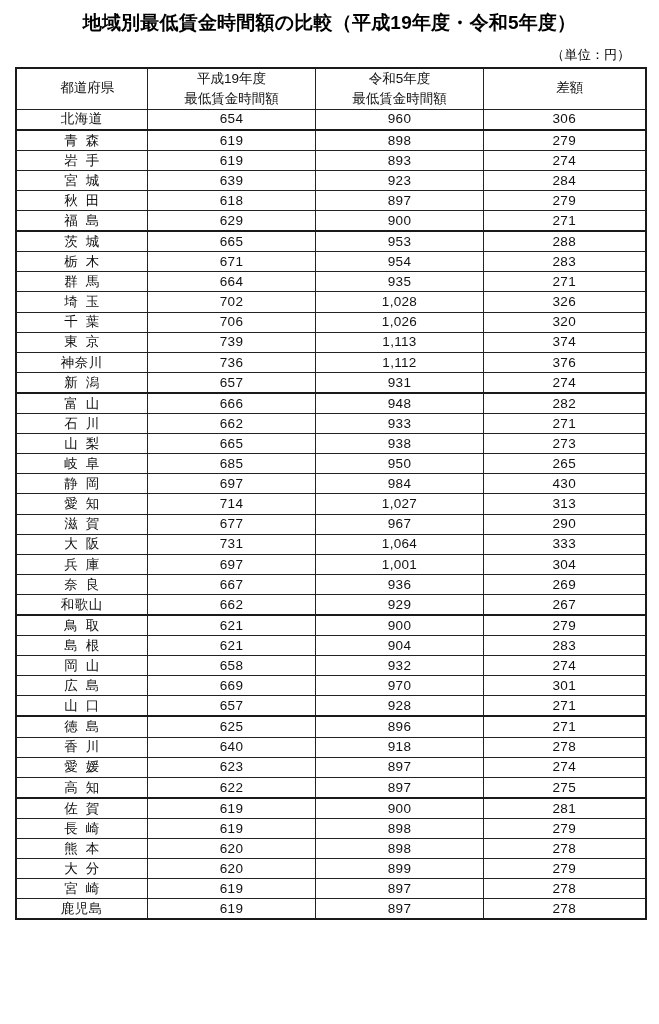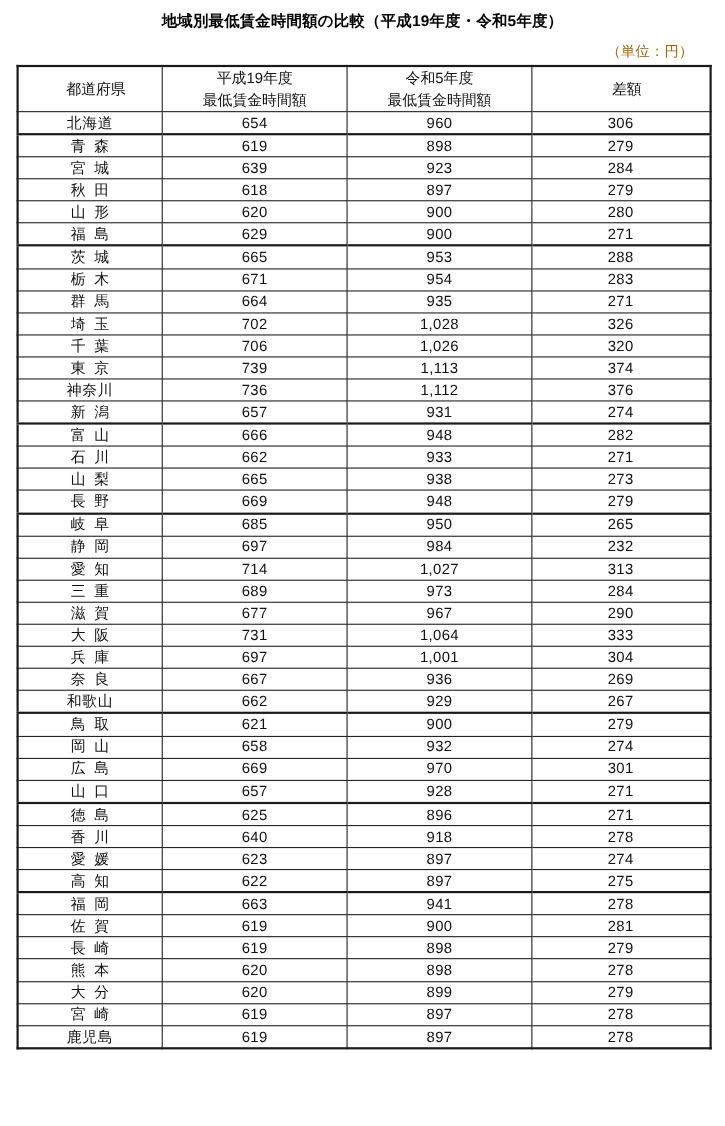--- a/index.html
+++ b/index.html
@@ -19,41 +19,41 @@
   .page {
     position: relative;
     width: 659px;
     height: 1024px;
     box-sizing: border-box;
   }
 
   
   .page-title {
     text-align: center;
-    font-size: 14px;
+    font-size: 19px;
     font-weight: bold;
     letter-spacing: 0.2px;
     color: #000000;
     margin: 0;
     padding: 10px 0 0 0;
     line-height: 1.35;
     white-space: nowrap;
   }
 
   
   .unit-note-row {
     width: 630px;
     margin: 9px auto 3px auto;
     text-align: right;
     padding-right: 14px;
     box-sizing: border-box;
   }
   .unit-note {
     font-size: 13px;
-    color: #a16207;
+    color: #000000;
     letter-spacing: 0.2px;
   }
 
   
   .table-wrap {
     width: 630px;
     margin: 0 auto;
   }
 
   table.wage-table {
@@ -174,37 +174,37 @@
             <td class="num">960</td>
             <td class="num">306</td>
           </tr>
           <tr>
             <td class="pref-name"><span class="pref-2">青森</span></td>
             <td class="num">619</td>
             <td class="num">898</td>
             <td class="num">279</td>
           </tr>
           <tr>
+            <td class="pref-name"><span class="pref-2">岩手</span></td>
+            <td class="num">619</td>
+            <td class="num">893</td>
+            <td class="num">274</td>
+          </tr>
+          <tr>
             <td class="pref-name"><span class="pref-2">宮城</span></td>
             <td class="num">639</td>
             <td class="num">923</td>
             <td class="num">284</td>
           </tr>
           <tr>
             <td class="pref-name"><span class="pref-2">秋田</span></td>
             <td class="num">618</td>
             <td class="num">897</td>
             <td class="num">279</td>
           </tr>
-          <tr>
-            <td class="pref-name"><span class="pref-2">山形</span></td>
-            <td class="num">620</td>
-            <td class="num">900</td>
-            <td class="num">280</td>
-          </tr>
           <tr class="group-end">
             <td class="pref-name"><span class="pref-2">福島</span></td>
             <td class="num">629</td>
             <td class="num">900</td>
             <td class="num">271</td>
           </tr>
           <tr>
             <td class="pref-name"><span class="pref-2">茨城</span></td>
             <td class="num">665</td>
             <td class="num">953</td>
@@ -263,51 +263,39 @@
             <td class="num">662</td>
             <td class="num">933</td>
             <td class="num">271</td>
           </tr>
           <tr>
             <td class="pref-name"><span class="pref-2">山梨</span></td>
             <td class="num">665</td>
             <td class="num">938</td>
             <td class="num">273</td>
           </tr>
-          <tr class="group-end">
-            <td class="pref-name"><span class="pref-2">長野</span></td>
-            <td class="num">669</td>
-            <td class="num">948</td>
-            <td class="num">279</td>
-          </tr>
           <tr>
             <td class="pref-name"><span class="pref-2">岐阜</span></td>
             <td class="num">685</td>
             <td class="num">950</td>
             <td class="num">265</td>
           </tr>
           <tr>
             <td class="pref-name"><span class="pref-2">静岡</span></td>
             <td class="num">697</td>
             <td class="num">984</td>
-            <td class="num">232</td>
+            <td class="num">430</td>
           </tr>
           <tr>
             <td class="pref-name"><span class="pref-2">愛知</span></td>
             <td class="num">714</td>
             <td class="num">1,027</td>
             <td class="num">313</td>
           </tr>
           <tr>
-            <td class="pref-name"><span class="pref-2">三重</span></td>
-            <td class="num">689</td>
-            <td class="num">973</td>
-            <td class="num">284</td>
-          </tr>
-          <tr>
             <td class="pref-name"><span class="pref-2">滋賀</span></td>
             <td class="num">677</td>
             <td class="num">967</td>
             <td class="num">290</td>
           </tr>
           <tr>
             <td class="pref-name"><span class="pref-2">大阪</span></td>
             <td class="num">731</td>
             <td class="num">1,064</td>
             <td class="num">333</td>
@@ -330,20 +318,26 @@
             <td class="num">929</td>
             <td class="num">267</td>
           </tr>
           <tr>
             <td class="pref-name"><span class="pref-2">鳥取</span></td>
             <td class="num">621</td>
             <td class="num">900</td>
             <td class="num">279</td>
           </tr>
           <tr>
+            <td class="pref-name"><span class="pref-2">島根</span></td>
+            <td class="num">621</td>
+            <td class="num">904</td>
+            <td class="num">283</td>
+          </tr>
+          <tr>
             <td class="pref-name"><span class="pref-2">岡山</span></td>
             <td class="num">658</td>
             <td class="num">932</td>
             <td class="num">274</td>
           </tr>
           <tr>
             <td class="pref-name"><span class="pref-2">広島</span></td>
             <td class="num">669</td>
             <td class="num">970</td>
             <td class="num">301</td>
@@ -372,26 +366,20 @@
             <td class="num">897</td>
             <td class="num">274</td>
           </tr>
           <tr class="group-end">
             <td class="pref-name"><span class="pref-2">高知</span></td>
             <td class="num">622</td>
             <td class="num">897</td>
             <td class="num">275</td>
           </tr>
           <tr>
-            <td class="pref-name"><span class="pref-2">福岡</span></td>
-            <td class="num">663</td>
-            <td class="num">941</td>
-            <td class="num">278</td>
-          </tr>
-          <tr>
             <td class="pref-name"><span class="pref-2">佐賀</span></td>
             <td class="num">619</td>
             <td class="num">900</td>
             <td class="num">281</td>
           </tr>
           <tr>
             <td class="pref-name"><span class="pref-2">長崎</span></td>
             <td class="num">619</td>
             <td class="num">898</td>
             <td class="num">279</td>

